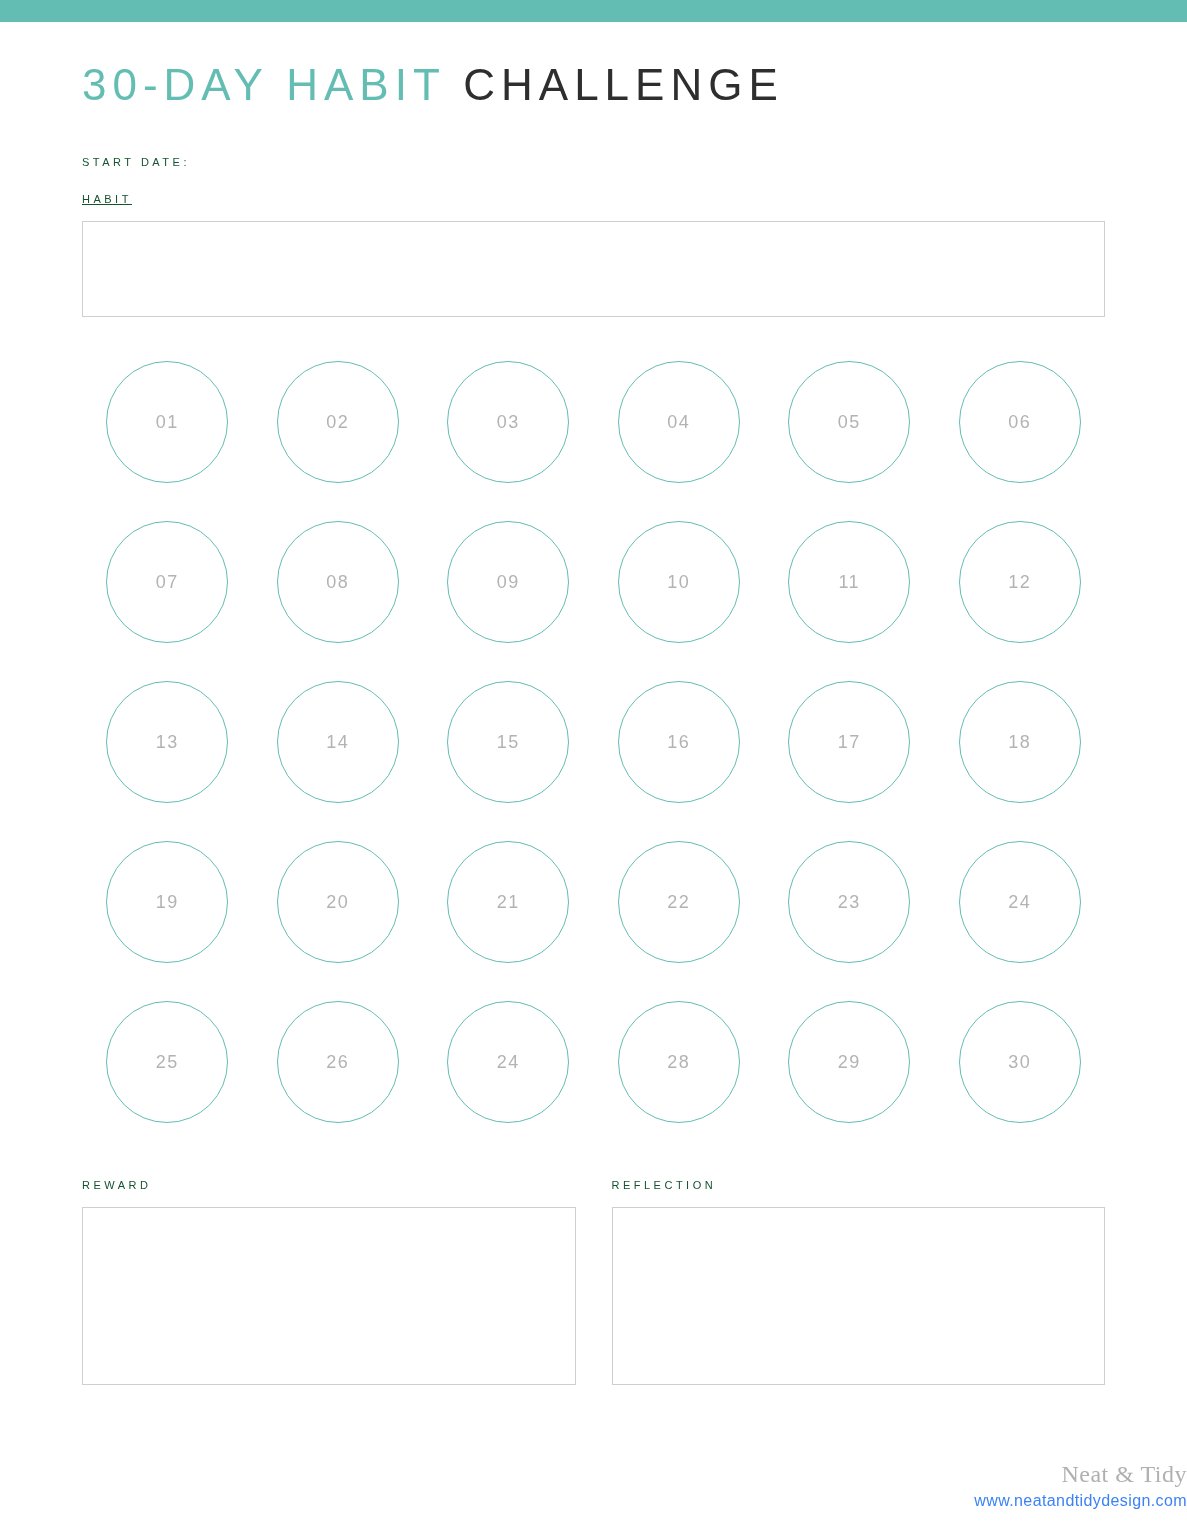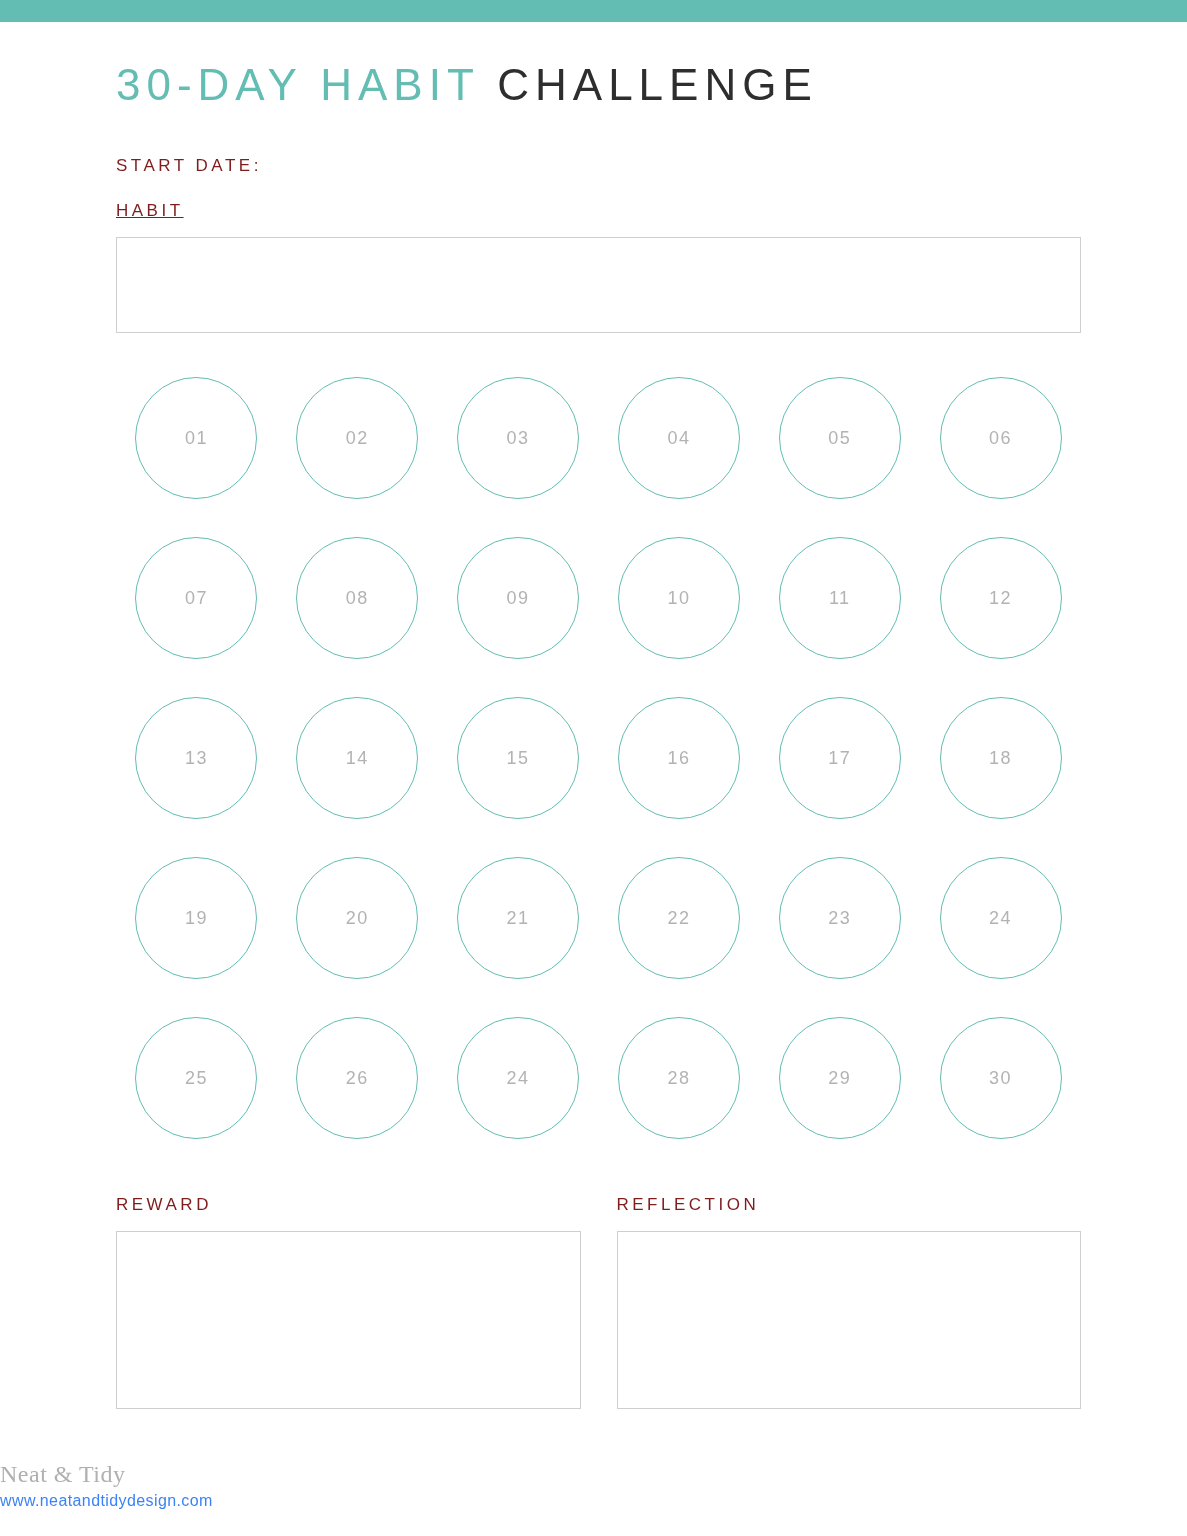--- a/index.html
+++ b/index.html
@@ -14,41 +14,40 @@
     color: #3d3d3d;
     position: relative;
     overflow: hidden;
   }
   .top-bar {
     width: 100%;
     height: 22px;
     background: #63bdb3;
   }
   .page {
-    padding: 0 106px;
+    padding: 0 82px;
     box-sizing: border-box;
-    margin-left: 10px;
   }
   .title {
     margin-top: 38px;
     font-size: 44px;
     letter-spacing: 6px;
     font-weight: 400;
     white-space: nowrap;
   }
   .title .accent {
     color: #63bdb3;
   }
   .title .dark {
     color: #2e2e2e;
   }
   .label {
-    font-size: 17px;
+    font-size: 11px;
     letter-spacing: 3.5px;
-    color: #7f1d1d;
+    color: #14532d;
     font-weight: 400;
   }
   .start-date {
     margin-top: 46px;
   }
   .habit-label {
     margin-top: 25px;
     text-decoration: underline;
   }
   .habit-box {
@@ -92,21 +91,21 @@
     margin-top: 16px;
     height: 178px;
     border: 1px solid #cfcfcf;
     box-sizing: border-box;
   }
   .footer {
     position: absolute;
     left: 0;
     right: 0;
     bottom: 26px;
-    text-align: left;
+    text-align: right;
   }
   .footer-brand {
     font-family: "Liberation Serif", serif;
     font-size: 24px;
     color: #b0b0b0;
     letter-spacing: 0.5px;
   }
   .footer-url {
     margin-top: 4px;
     font-size: 16px;

